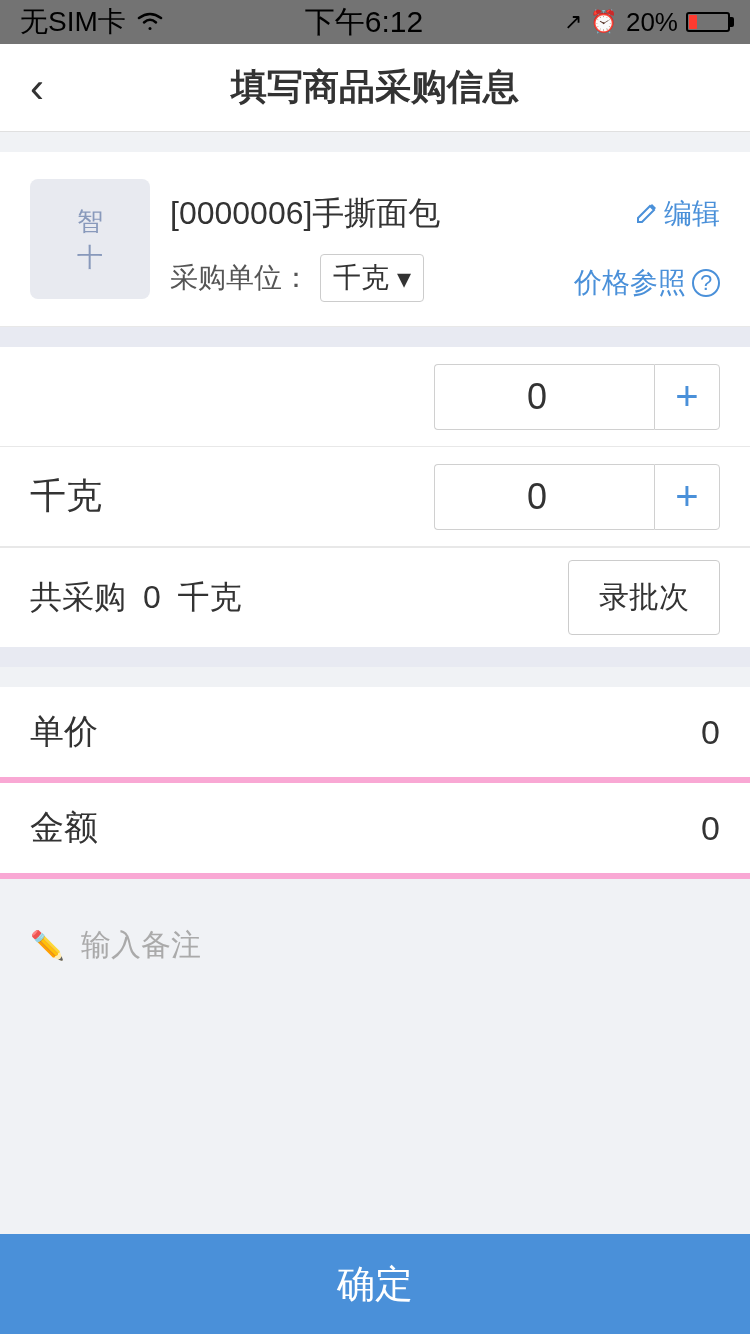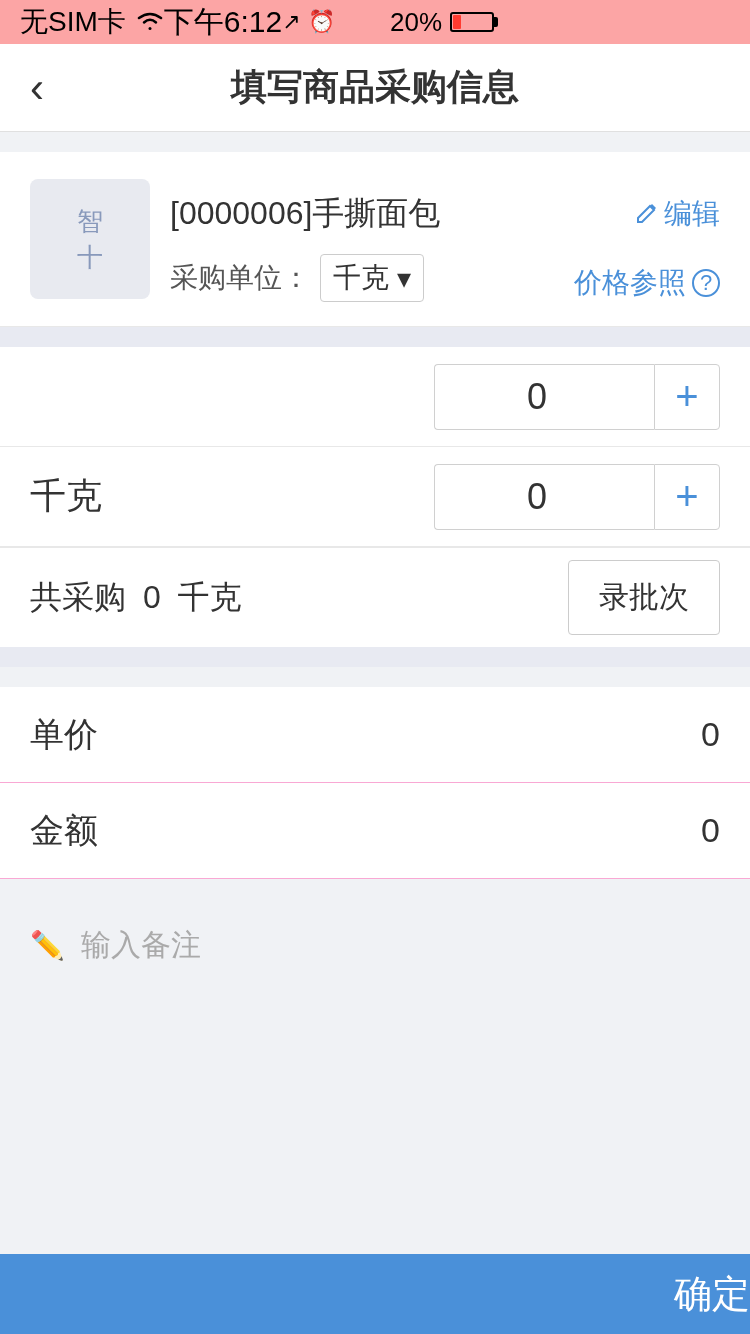--- a/index.html
+++ b/index.html
@@ -9,24 +9,24 @@
       min-height: 1334px;
       font-family: -apple-system, "PingFang SC", "Helvetica Neue", sans-serif;
       background: #f0f2f5;
       font-size: 32px;
       color: #333;
     }
 
     
     .status-bar {
       height: 44px;
-      background: #fca5a5;
-      display: flex;
-      align-items: center;
-      justify-content: flex-start;
+      background: #737373;
+      display: flex;
+      align-items: center;
+      justify-content: space-between;
       padding: 0 20px;
       font-size: 28px;
       color: #000;
     }
     .status-left { display: flex; align-items: center; gap: 10px; }
     .status-center { font-size: 30px; font-weight: 500; }
     .status-right { display: flex; align-items: center; gap: 8px; font-size: 26px; }
     .battery-icon {
       width: 44px; height: 20px;
       border: 2px solid #000;
@@ -241,21 +241,21 @@
     .price-section {
       background: #fff;
       margin-top: 20px;
     }
     .price-row {
       display: flex;
       align-items: center;
       justify-content: space-between;
       padding: 0 30px;
       height: 96px;
-      border-bottom: 1px solid #f9a8d4;
+      border-bottom: 6px solid #f9a8d4;
     }
     .price-label {
       font-size: 34px;
       color: #333;
     }
     .price-value {
       font-size: 34px;
       color: #333;
     }
 
@@ -273,25 +273,25 @@
       font-size: 30px;
       color: #aaa;
     }
 
     
     .footer {
       position: fixed;
       bottom: 0;
       left: 0;
       width: 750px;
-      height: 80px;
+      height: 100px;
       background: #4a90d9;
       display: flex;
       align-items: center;
-      justify-content: flex-end;
+      justify-content: center;
       cursor: pointer;
     }
     .footer-btn-text {
       font-size: 38px;
       color: #fff;
       font-weight: 500;
     }
 
     .page-wrapper {
       padding-bottom: 100px;
@@ -310,21 +310,21 @@
           <path d="M14 18 a1.5 1.5 0 1 1 0 3 a1.5 1.5 0 0 1 0-3z" fill="#000"></path>
           <path d="M8 13.5 Q14 8 20 13.5" fill="none" stroke="#000" stroke-width="2.5" stroke-linecap="round"></path>
           <path d="M3 9 Q14 1 25 9" fill="none" stroke="#000" stroke-width="2.5" stroke-linecap="round"></path>
         </svg>
       </span>
     </div>
     <div class="status-center">下午6:12</div>
     <div class="status-right">
       <span style="font-size:22px;">↗</span>
       <span style="font-size:22px;">⏰</span>
-      <span style="font-size:26px;margin-left:46px;">20%</span>
+      <span style="font-size:26px;">20%</span>
       <span class="battery-icon">
         <span class="battery-fill"></span>
       </span>
     </div>
   </div>
 
   <div class="nav-bar">
     <span class="nav-back">‹</span>
     <span class="nav-title">填写商品采购信息</span>
   </div>

